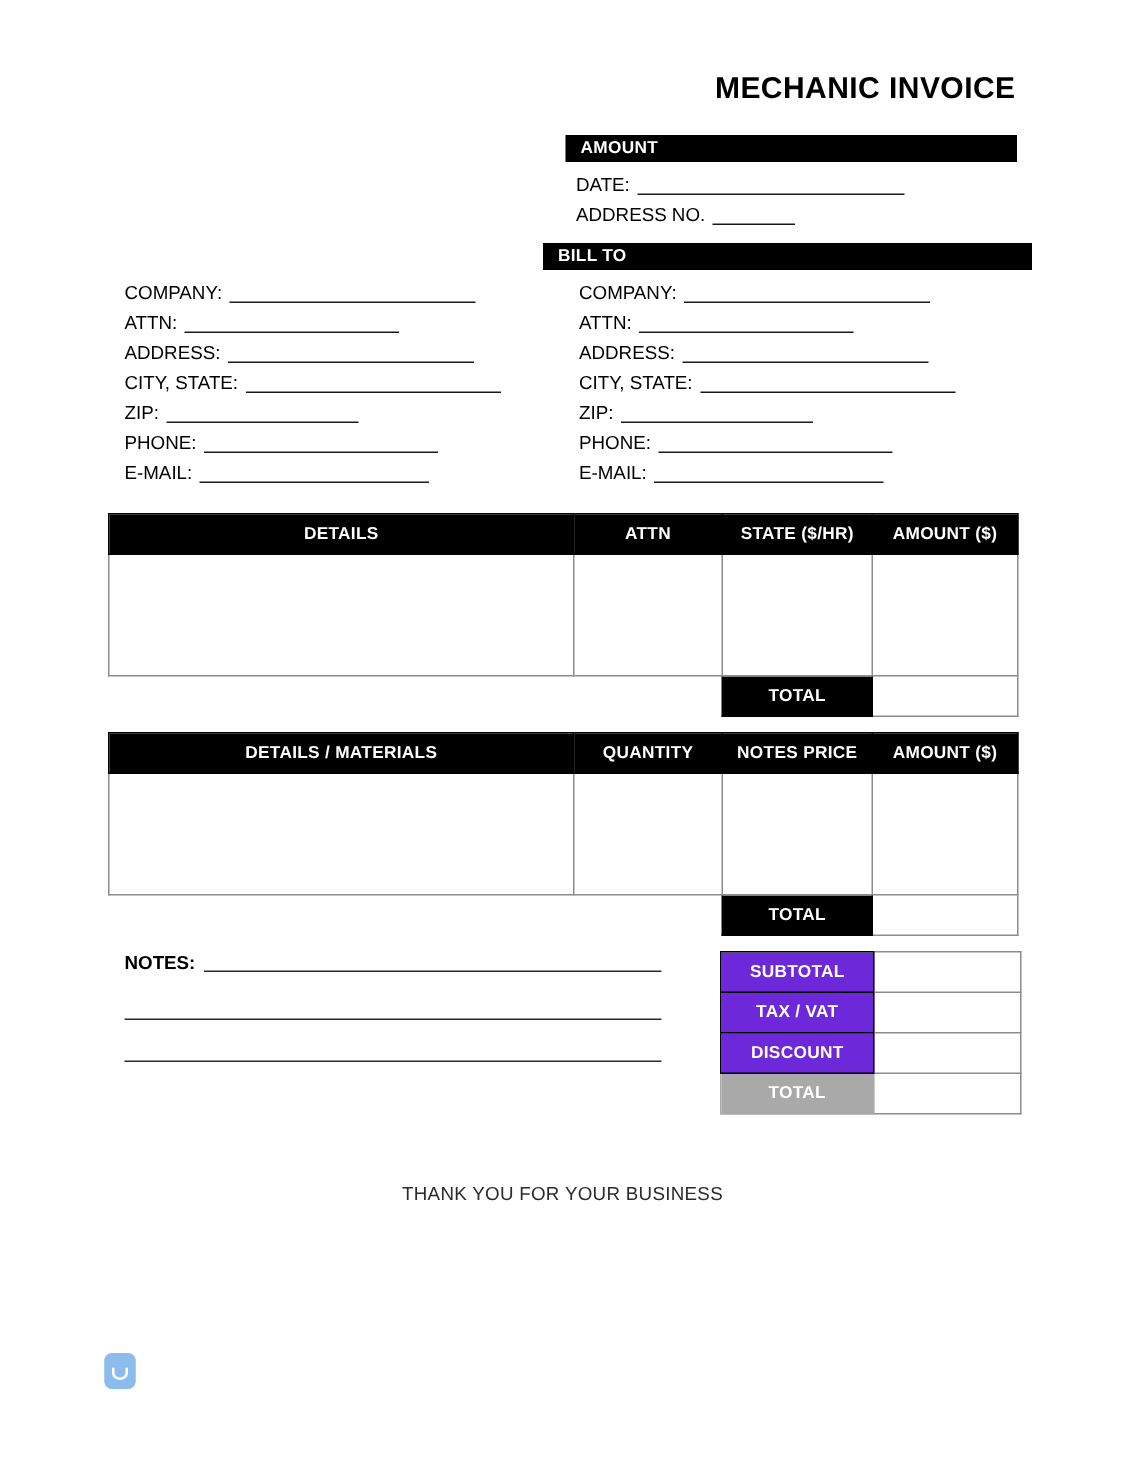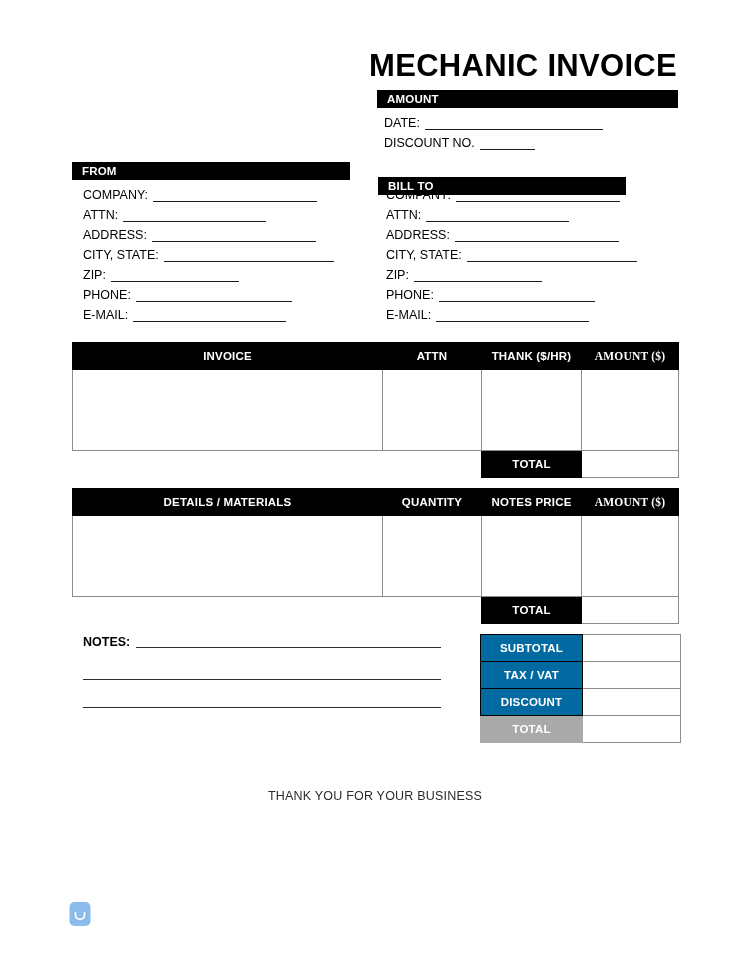--- a/index.html
+++ b/index.html
@@ -21,42 +21,42 @@
     inset: 0;
     background: #ffffff;
   }
 
   
   .doc-title {
     position: absolute;
     left: 0; right: 73px;
     top: 48px;
     text-align: right;
-    font-size: 31px;
+    font-size: 20px;
     font-weight: bold;
     letter-spacing: 0.3px;
   }
 
   
   .bar {
     position: absolute;
     background: #000000;
     color: #ffffff;
     font-size: 11.5px;
     font-weight: bold;
     letter-spacing: 0.2px;
     height: 18px;
     line-height: 18px;
     padding-left: 10px;
     box-sizing: border-box;
   }
 
   #details-bar { left: 377px; top: 90px;  width: 301px; }
   #from-bar    { left: 72px;  top: 162px; width: 278px; }
-  #billto-bar  { left: 378px; top: 162px; width: 248px; margin-top: 15px; }
+  #billto-bar  { left: 362px; top: 162px; width: 326px; }
 
   
   .field-block { position: absolute; }
   .field {
     display: flex;
     align-items: flex-end;
     font-size: 12.5px;
     height: 20px;
     white-space: nowrap;
   }
@@ -109,21 +109,21 @@
     text-align: center;
     height: 26px;
     border-color: #000000;
     letter-spacing: 0.2px;
   }
   .lt td.total-val { height: 26px; background: #ffffff; }
 
   .c-desc { width: 310px; }
   .c-qty  { width: 99px; }
   .c-rate { width: 100px; }
-  .c-amt  { width: 97px; font-family: Liberation Serif, serif; }
+  .c-amt  { width: 97px; }
 
   
   #notes-area { position: absolute; left: 83px; top: 632px; width: 358px; }
   .notes-first {
     display: flex;
     align-items: center;
     font-size: 12.5px;
     font-weight: bold;
     height: 20px;
   }
@@ -147,21 +147,21 @@
     border-collapse: collapse;
     table-layout: fixed;
   }
   #summary-table td {
     border: 1px solid #8c8c8c;
     height: 26px;
     padding: 0;
   }
   #summary-table td.s-lbl {
     width: 101px;
-    background: #0369a1;
+    background: #6d28d9;
     color: #ffffff;
     font-size: 11.5px;
     font-weight: bold;
     text-align: center;
     border-color: #000000;
     letter-spacing: 0.2px;
   }
   #summary-table td.s-lbl.grand {
     background: #a9a9a9;
     color: #ffffff;
@@ -196,26 +196,25 @@
 
   <div class="doc-title">MECHANIC INVOICE</div>
 
   <div class="bar" id="details-bar">AMOUNT</div>
   <div class="field-block" id="details-fields">
       <div class="field">
         <span class="lbl">DATE:</span>
         <span class="rule" style="width: 178px;"></span>
       </div>
       <div class="field">
-        <span class="lbl">DISCOUNT NO.</span>
+        <span class="lbl">ADDRESS NO.</span>
         <span class="rule" style="width: 55px;"></span>
       </div>
     </div>
 
-  <div class="bar" id="from-bar">FROM</div>
   <div class="field-block" id="from-fields">
       <div class="field">
         <span class="lbl">COMPANY:</span>
         <span class="rule" style="width: 164px;"></span>
       </div>
       <div class="field">
         <span class="lbl">ATTN:</span>
         <span class="rule" style="width: 143px;"></span>
       </div>
       <div class="field">
@@ -274,23 +273,23 @@
 
   <table class="lt" id="service-table">
     <colgroup>
       <col class="c-desc">
         <col class="c-qty">
         <col class="c-rate">
         <col class="c-amt">
     </colgroup>
     <tbody>
         <tr>
-          <th class="c-desc">INVOICE</th>
+          <th class="c-desc">DETAILS</th>
           <th class="c-qty">ATTN</th>
-          <th class="c-rate">THANK ($/HR)</th>
+          <th class="c-rate">STATE ($/HR)</th>
           <th class="c-amt">AMOUNT ($)</th>
         </tr>
         <tr>
           <td class="body-cell c-desc"></td>
           <td class="body-cell c-qty"></td>
           <td class="body-cell c-rate"></td>
           <td class="body-cell c-amt"></td>
         </tr>
         <tr>
           <td class="spacer" colspan="2"></td>

